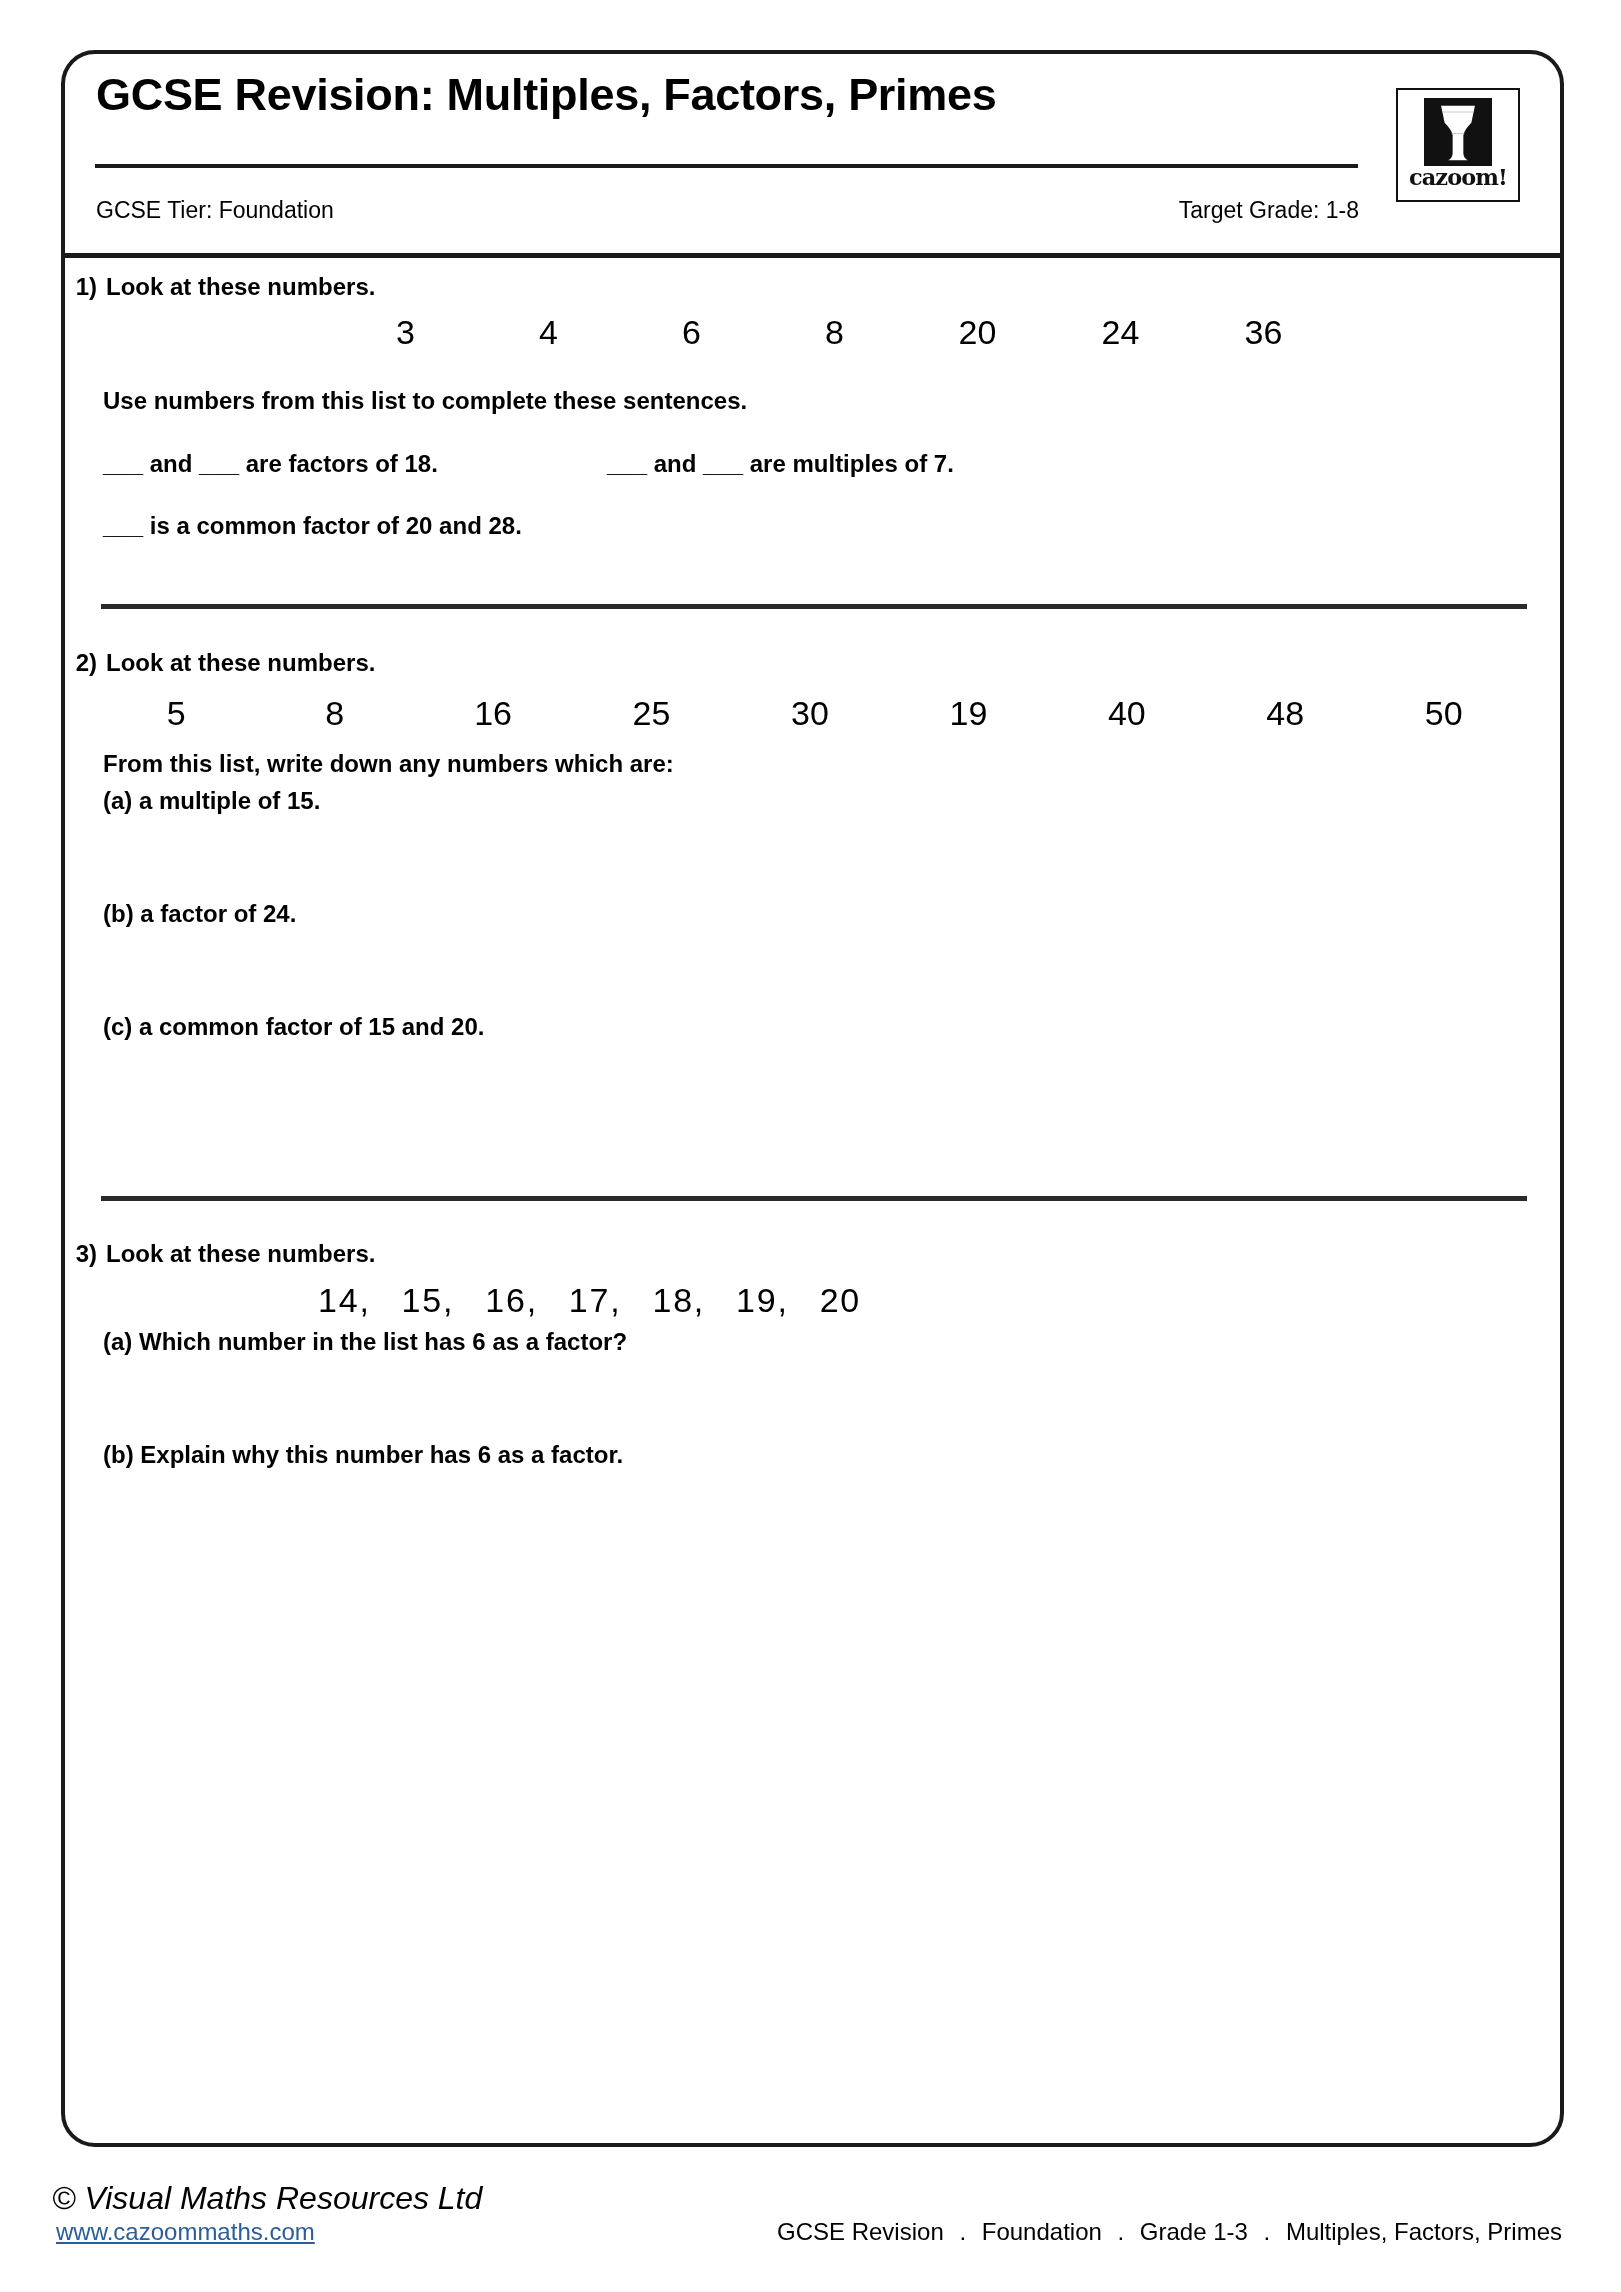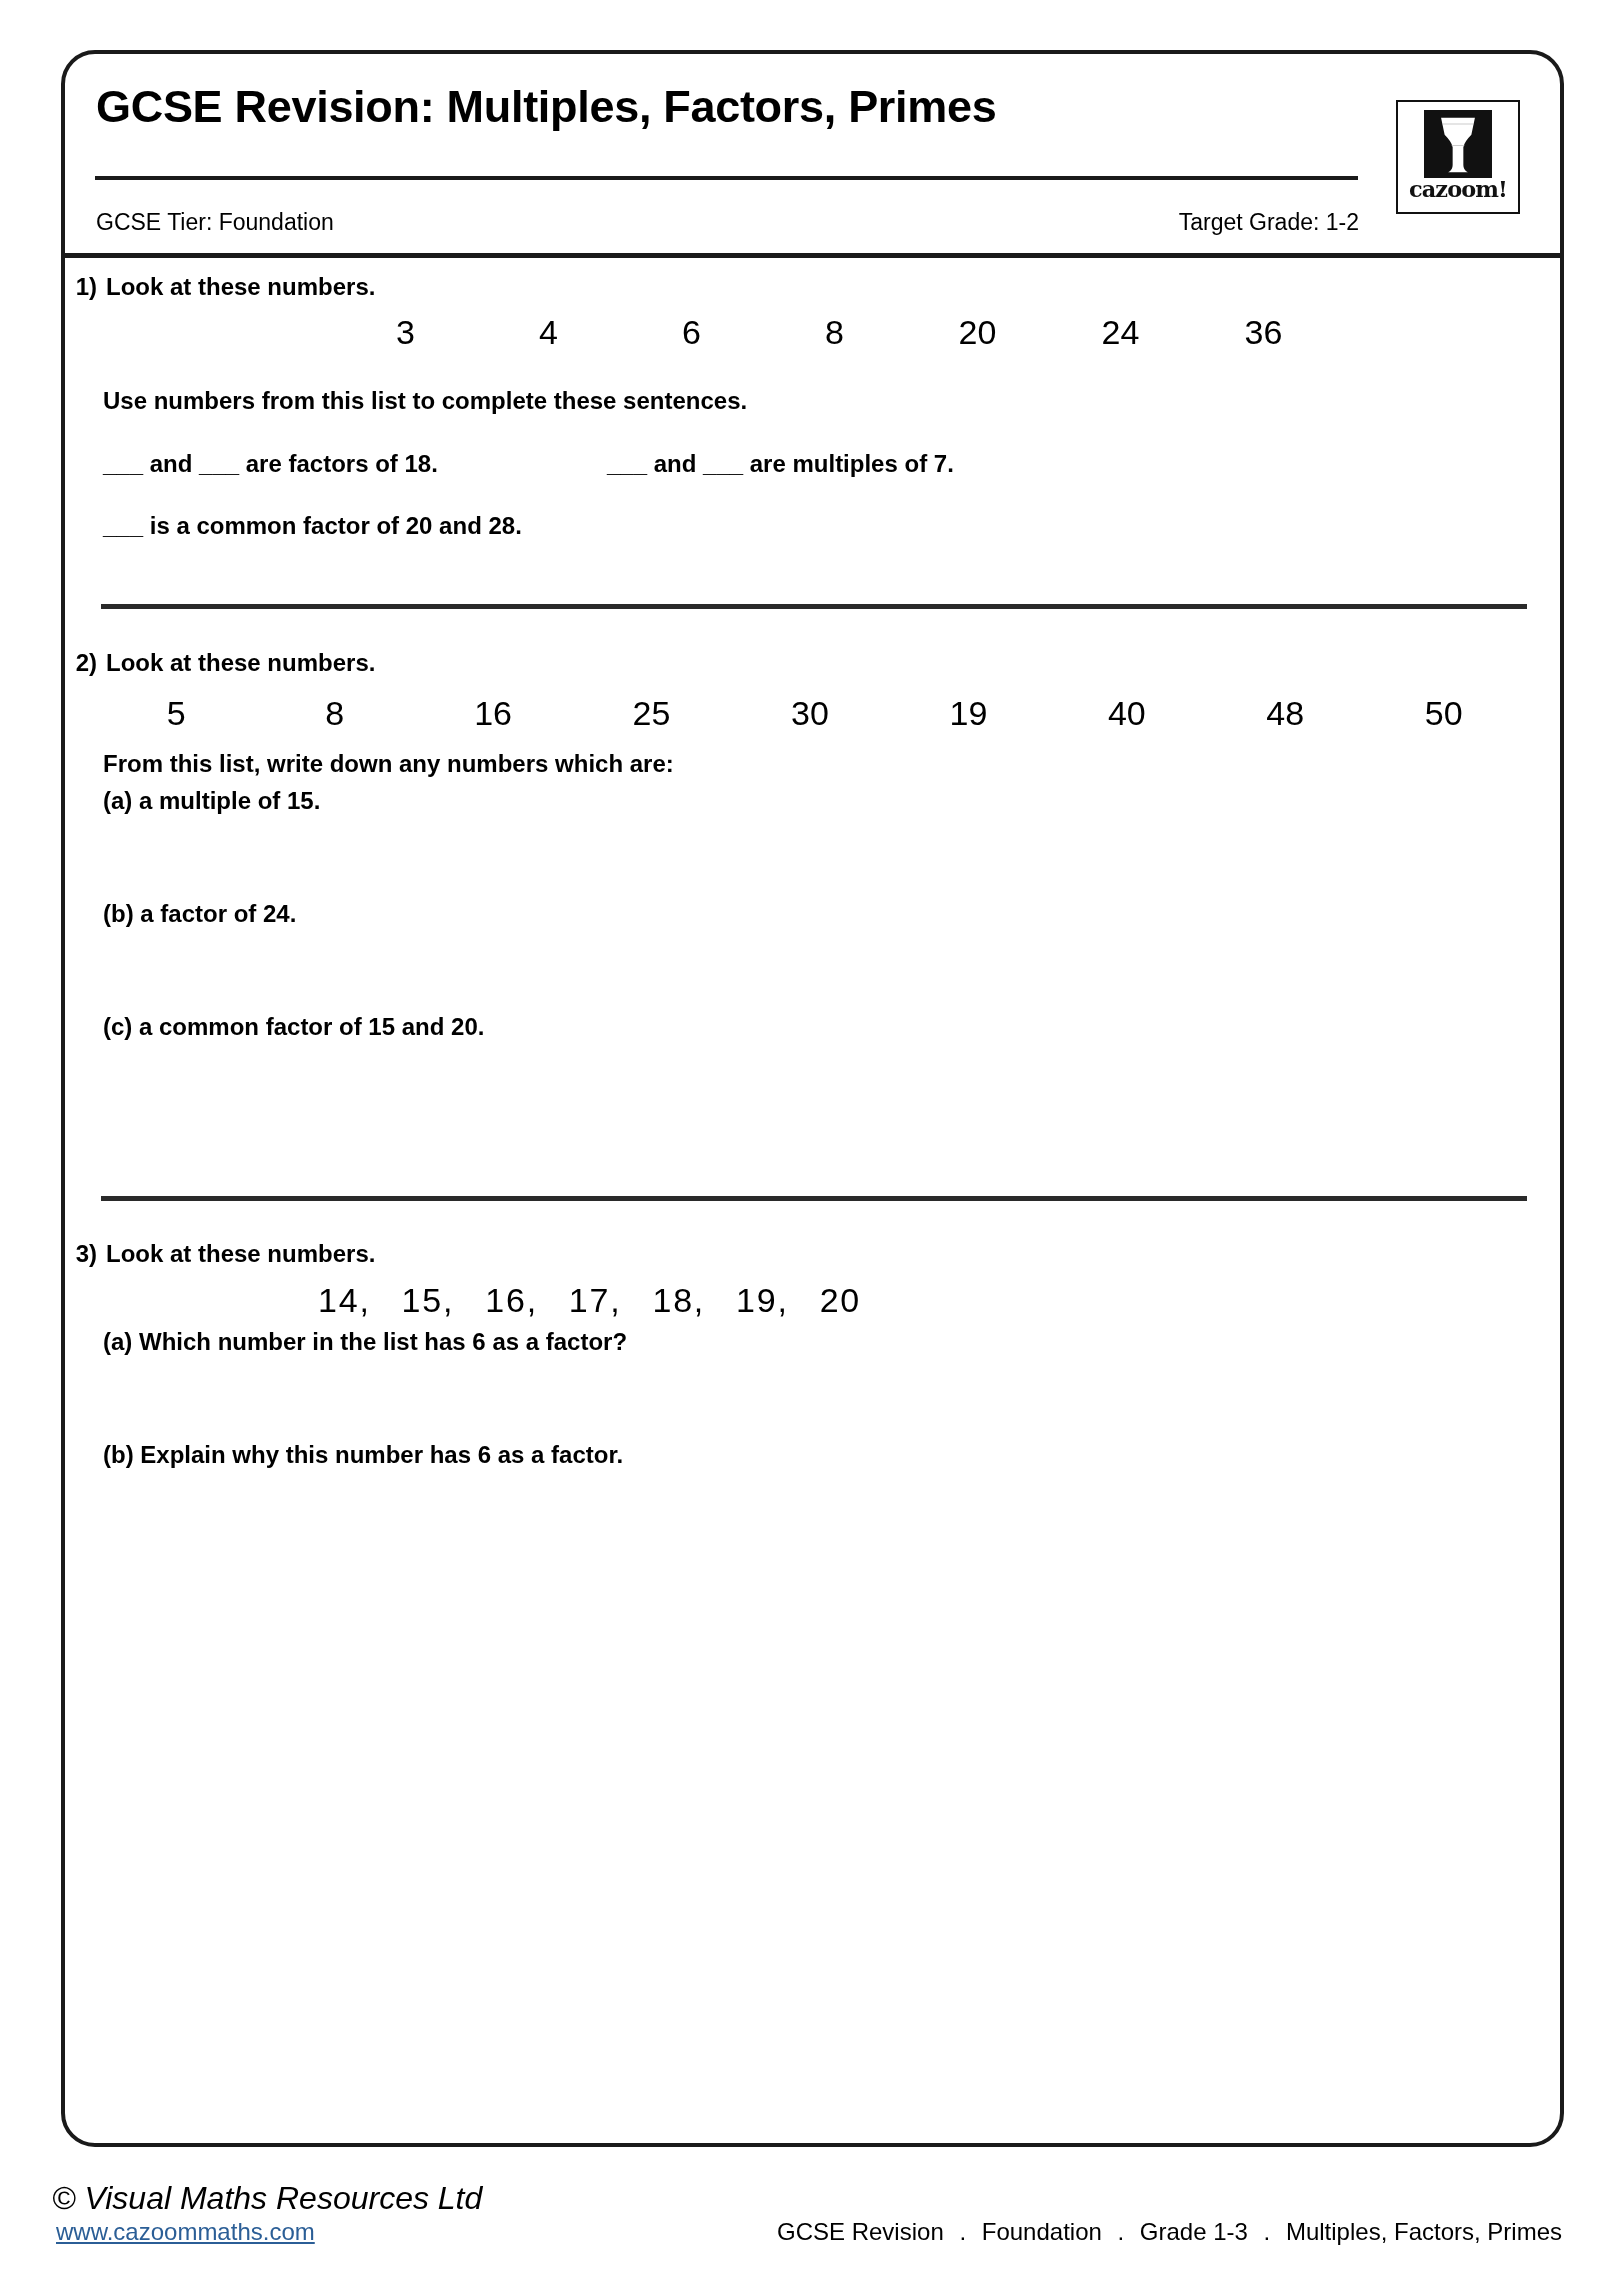--- a/index.html
+++ b/index.html
@@ -26,21 +26,21 @@
     border: 4.5px solid #1a1a1a;
     border-radius: 34px;
     box-sizing: border-box;
     background: #ffffff;
   }
 
   
   .header {
     position: absolute;
     left: 0;
-    top: 12px;
+    top: 0;
     right: 0;
     height: 199px;
   }
   .header-rule {
     position: absolute;
     left: 0;
     right: 0;
     top: 199px;
     height: 4.5px;
     background: #1a1a1a;
@@ -198,21 +198,21 @@
 </style>
 </head>
 <body>
 
 <div class="sheet">
 
   <div class="header">
     <div class="title">GCSE Revision: Multiples, Factors, Primes</div>
     <div class="title-underline"></div>
     <div class="tier">GCSE Tier: Foundation</div>
-    <div class="grade">Target Grade: 1-2</div>
+    <div class="grade">Target Grade: 1-8</div>
 
     <div class="logo">
       <div class="logo-img">
         <svg class="logo-goblet" viewBox="0 0 46 67">
           <path d="M4 3 L42 3 L38 22 Q30 30 29 36 L29 56 Q29 62 34 64 L12 64 Q17 62 17 56 L17 36 Q16 30 8 22 Z" fill="#ffffff"></path>
           <path d="M6 10 L40 10" stroke="#cccccc" stroke-width="1.2" fill="none"></path>
           <path d="M16 34 L30 34" stroke="#cccccc" stroke-width="1.2" fill="none"></path>
         </svg>
       </div>
       <div class="logo-word">cazoom!</div>

